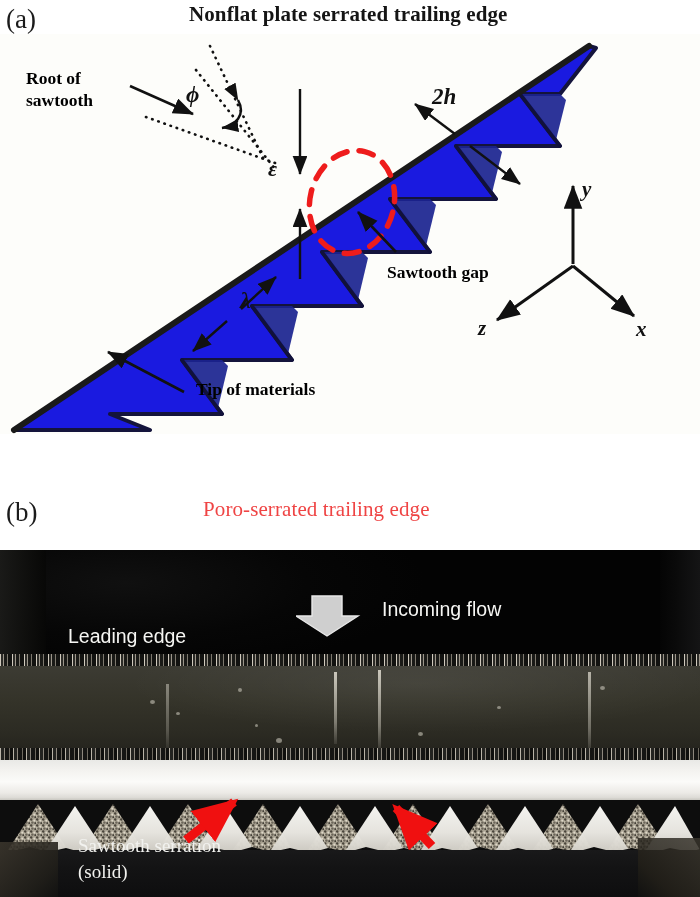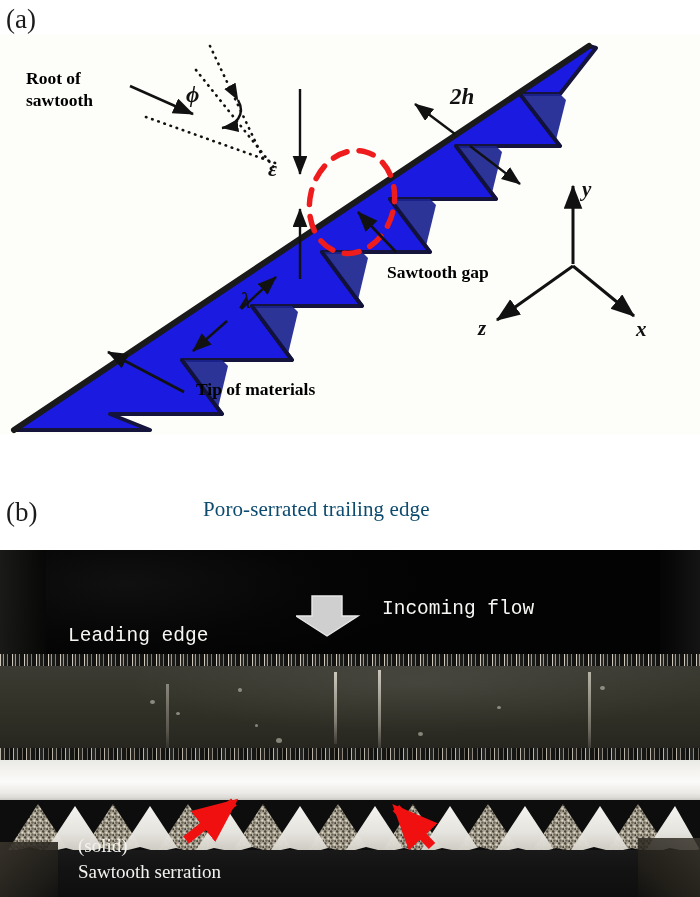--- a/index.html
+++ b/index.html
@@ -9,21 +9,21 @@
 
   
   .abs{position:absolute;}
   .lbl{position:absolute;white-space:nowrap;line-height:1.15;}
 
   
   .panel-letter{font-size:27px;color:#1b1b1b;font-weight:400;}
 
   
   .title-a{font-size:21px;font-weight:bold;color:#151515;letter-spacing:.1px;}
-  .title-b{font-size:21px;font-weight:400;color:#0c4a6e;letter-spacing:.1px;}
+  .title-b{font-size:21px;font-weight:400;color:#ef4444;letter-spacing:.1px;}
 
   
   #panel-a{position:absolute;left:0;top:34px;width:700px;height:400px;
            background:#fdfdfa;overflow:hidden;}
   #panel-a svg{display:block;}
 
   .anno{font-size:17.5px;font-weight:bold;color:#000000;}
   .anno-2l{line-height:1.25;}
   .math{font-style:italic;font-family:"Liberation Serif","DejaVu Serif",serif;
         font-size:22px;font-weight:bold;color:#111;}
@@ -75,29 +75,30 @@
   .ph-dark-bottom{position:absolute;left:0;top:300px;width:700px;height:47px;
     background:linear-gradient(180deg,#19191a 0%,#131314 40%,#0e0e0f 100%);}
   .ph-bot-l{position:absolute;left:0;top:292px;width:58px;height:55px;
     background:linear-gradient(135deg,#3a352c 0%,#211f1a 70%,#121211 100%);opacity:.9;}
   .ph-bot-r{position:absolute;right:0;top:288px;width:62px;height:59px;
     background:linear-gradient(225deg,#39352d 0%,#232019 70%,#111110 100%);opacity:.85;}
 
   .ph-cap{position:absolute;color:#f2f2ef;font-size:19px;line-height:1.35;
           font-family:"Liberation Serif","DejaVu Serif",serif;}
   .ph-white-txt{position:absolute;color:#f6f6f3;font-size:19.5px;
-          font-family:Liberation Mono, monospace;}
+          font-family:Liberation Sans, sans-serif;}
 </style>
 </head>
 <body>
 
 <div id="fig">
 
   <div class="lbl panel-letter" style="left:6px;top:4px;">(a)</div>
 
+  <div class="lbl title-a" style="left:189px;top:2px;">Nonflat plate serrated trailing edge</div>
 
   <div id="panel-a">
 
     <svg width="700" height="400" viewBox="0 0 700 400">
       <defs>
         <marker id="ah" markerWidth="9" markerHeight="9" refX="7.6" refY="3.1" orient="auto" markerUnits="strokeWidth">
           <path d="M0,0 L8,3.1 L0,6.2 z" fill="#111"></path>
         </marker>
         <marker id="ahs" markerWidth="8" markerHeight="8" refX="6.8" refY="2.7" orient="auto" markerUnits="strokeWidth">
           <path d="M0,0 L7,2.7 L0,5.4 z" fill="#111"></path>
@@ -178,21 +179,21 @@
 
     <div class="lbl anno anno-2l" style="left:26px;top:34px;">
       <div>Root of</div>
       <div>sawtooth</div>
     </div>
 
     <div class="lbl anno" style="left:196px;top:345px;">Tip of materials</div>
 
     <div class="lbl anno" style="left:387px;top:228px;">Sawtooth gap</div>
 
-    <div class="lbl math" style="left:450px;top:50px;font-size:23px;">2h</div>
+    <div class="lbl math" style="left:432px;top:50px;font-size:23px;">2h</div>
 
     <div class="lbl math" style="left:240px;top:253px;font-size:24px;">λ</div>
 
     <div class="lbl math" style="left:268px;top:122px;font-size:22px;">ε</div>
 
     <div class="lbl math" style="left:186px;top:48px;font-size:23px;">ϕ</div>
 
     <div class="lbl math-ax" style="left:582px;top:143px;">y</div>
     <div class="lbl math-ax" style="left:478px;top:282px;">z</div>
     <div class="lbl math-ax" style="left:636px;top:283px;">x</div>
@@ -300,21 +301,21 @@
 
       <svg class="abs" style="left:296px;top:44px;" width="66" height="44">
         <polygon points="16,2 46,2 46,22 62,22 31,42 0,22 16,22" fill="#cfcfcf" stroke="#e8e8e8" stroke-width="1.4"></polygon>
       </svg>
 
       <div class="ph-white-txt" style="left:24px;top:75px;margin-left:44px;">Leading edge</div>
 
       <div class="ph-white-txt" style="left:382px;top:48px;">Incoming flow</div>
 
       <div class="ph-cap" style="left:78px;top:283px;">
+        <div>Sawtooth serration</div>
         <div>(solid)</div>
-        <div>Sawtooth serration</div>
       </div>
 
 
     </div>
   </div>
 
 </div>
 
 </body></html>

